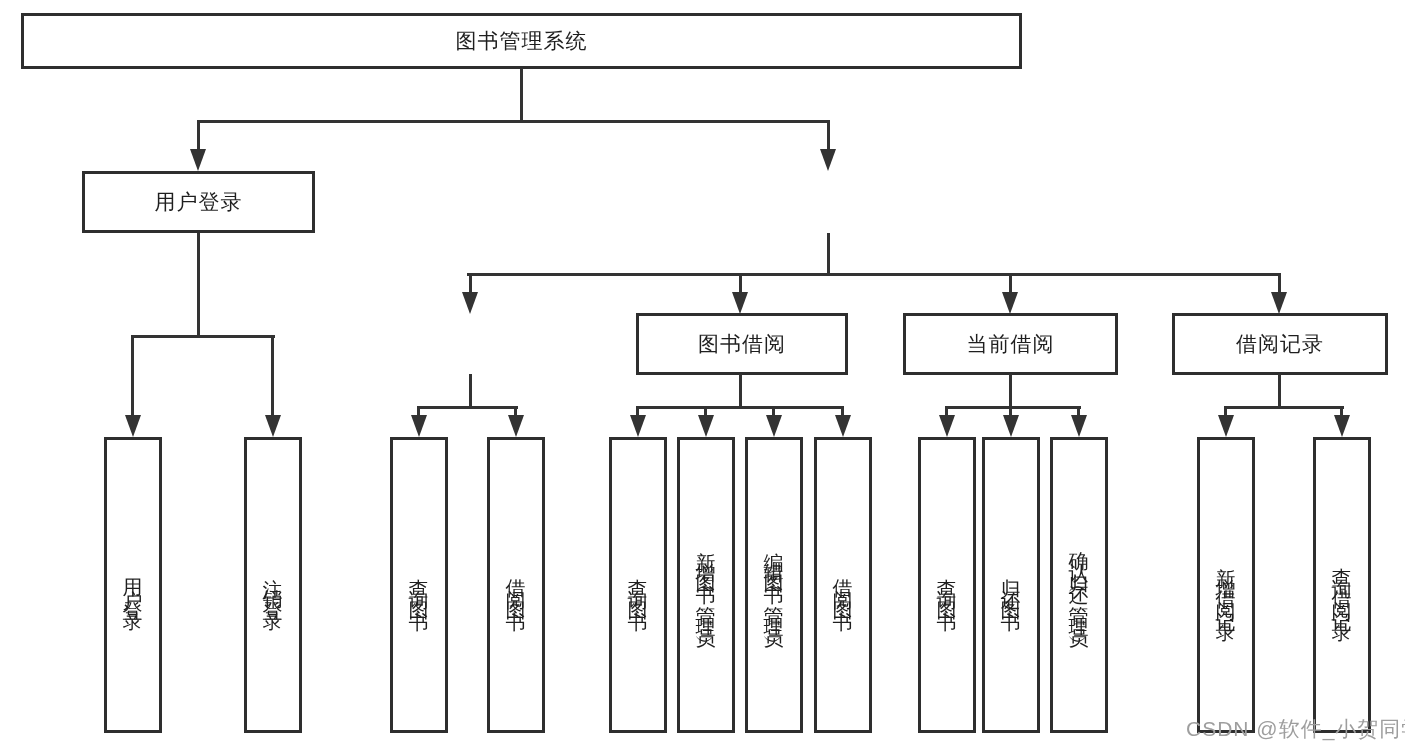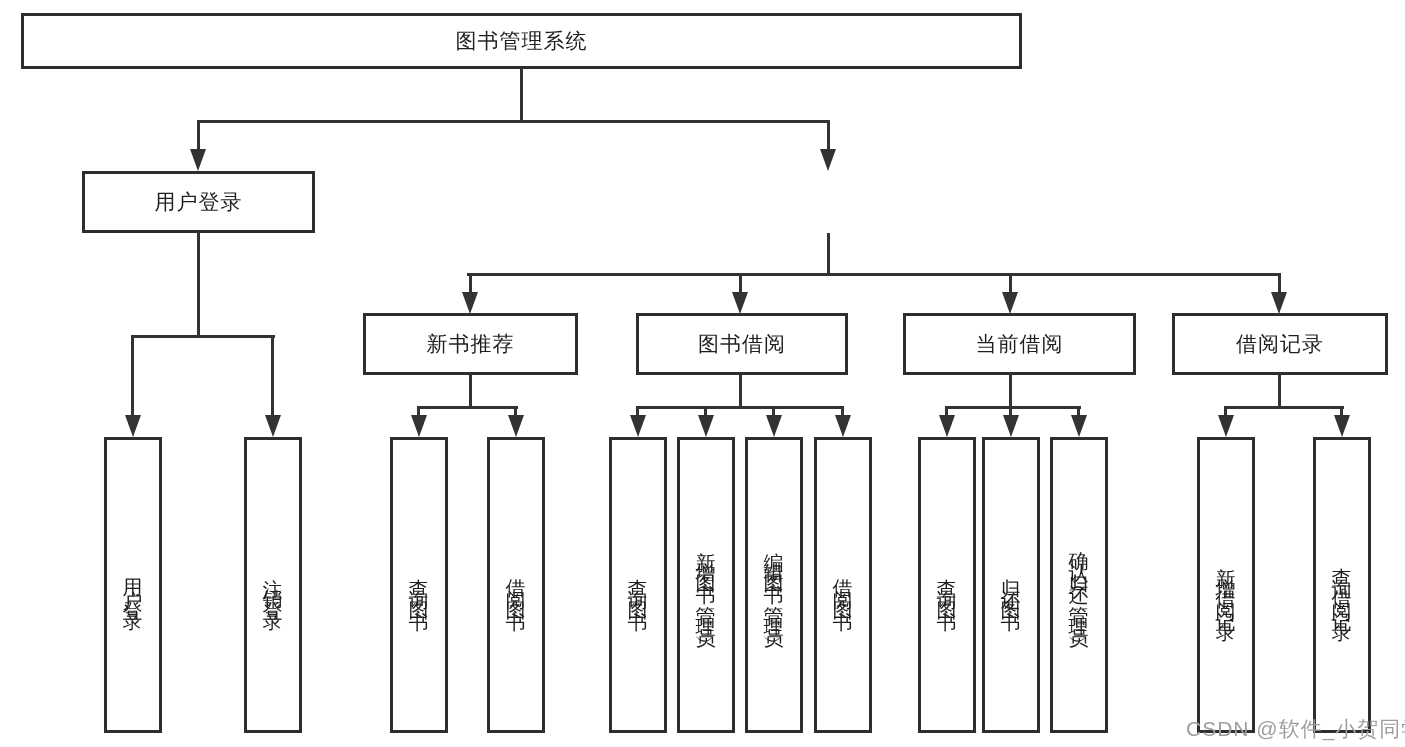--- a/index.html
+++ b/index.html
@@ -94,27 +94,24 @@
   <div class="ln h" style="left:467px;top:273px;width:814px;"></div>
   <div class="ln v" style="left:469px;top:273px;height:20px;"></div>
   <div class="ln v" style="left:739px;top:273px;height:20px;"></div>
   <div class="ln v" style="left:1009px;top:273px;height:20px;"></div>
   <div class="ln v" style="left:1278px;top:273px;height:20px;"></div>
   <div class="arrow" style="left:462px;top:292px;"></div>
   <div class="arrow" style="left:732px;top:292px;"></div>
   <div class="arrow" style="left:1002px;top:292px;"></div>
   <div class="arrow" style="left:1271px;top:292px;"></div>
 
-  <div class="box" style="left:363px;top:313px;width:215px;height:62px;">
-    <span>新书推荐</span>
-  </div>
   <div class="box" style="left:636px;top:313px;width:212px;height:62px;">
     <span>图书借阅</span>
   </div>
-  <div class="box" style="left:903px;top:313px;width:233px;height:62px;">
+  <div class="box" style="left:903px;top:313px;width:215px;height:62px;">
     <span>当前借阅</span>
   </div>
   <div class="box" style="left:1172px;top:313px;width:216px;height:62px;align-items:center;">
     <span>借阅记录</span>
   </div>
 
   <div class="ln v" style="left:469px;top:374px;height:34px;"></div>
   <div class="ln h" style="left:417px;top:406px;width:101px;"></div>
   <div class="ln v" style="left:417px;top:406px;height:10px;"></div>
   <div class="ln v" style="left:514px;top:406px;height:10px;"></div>

